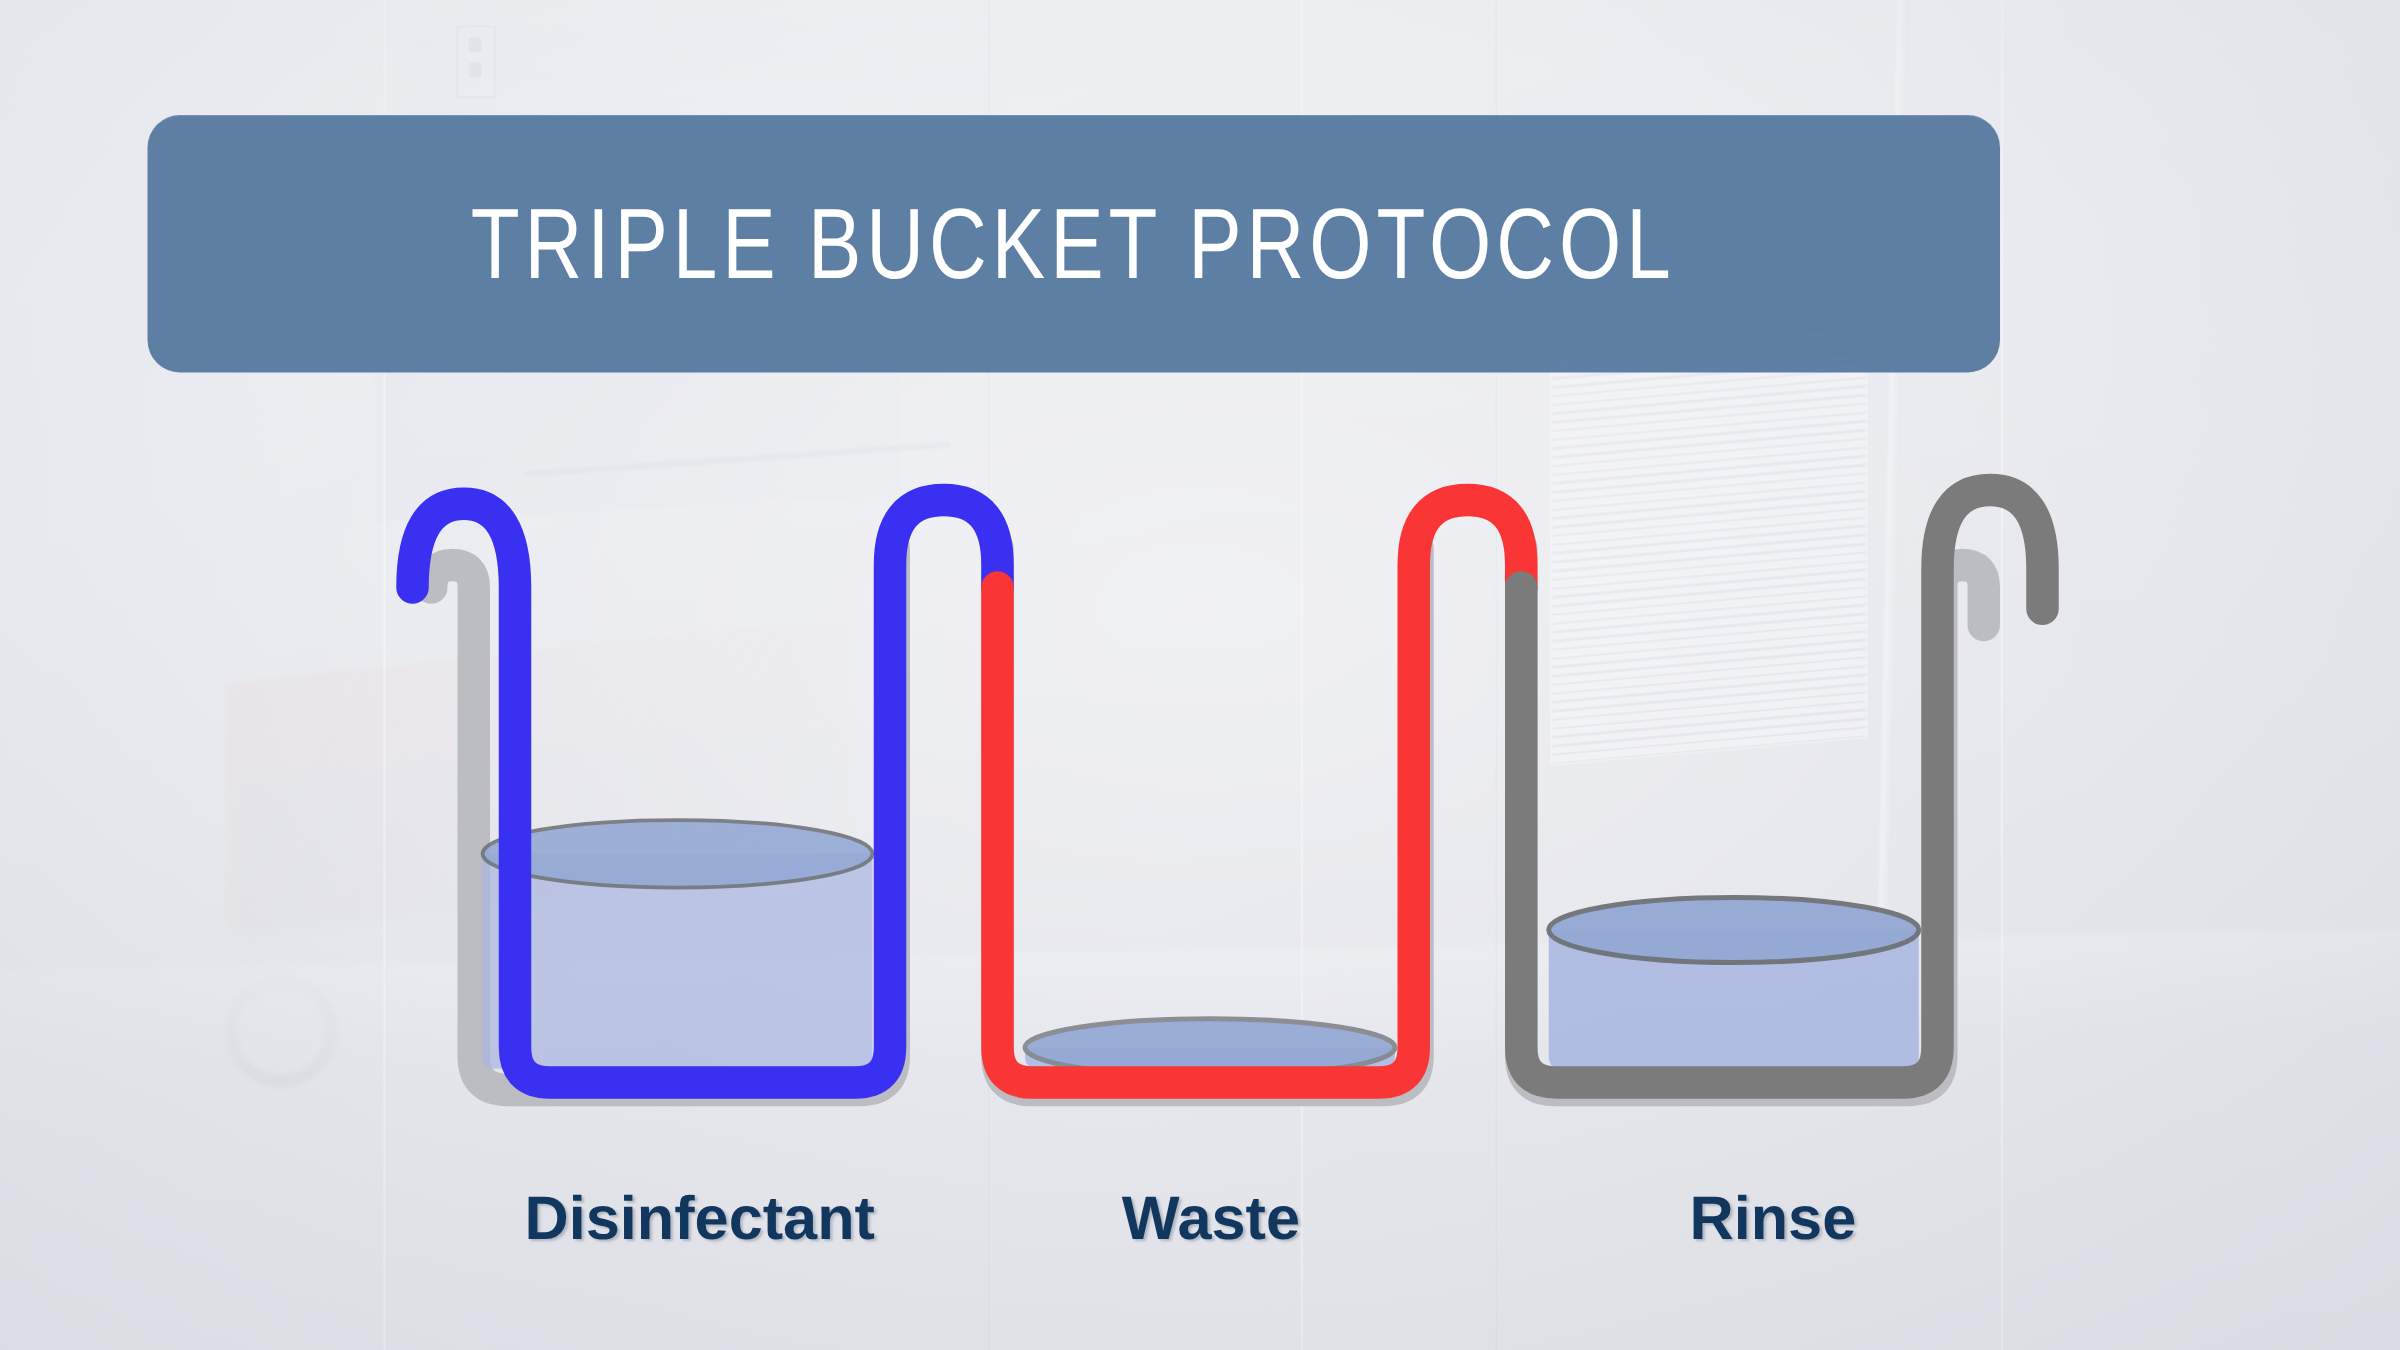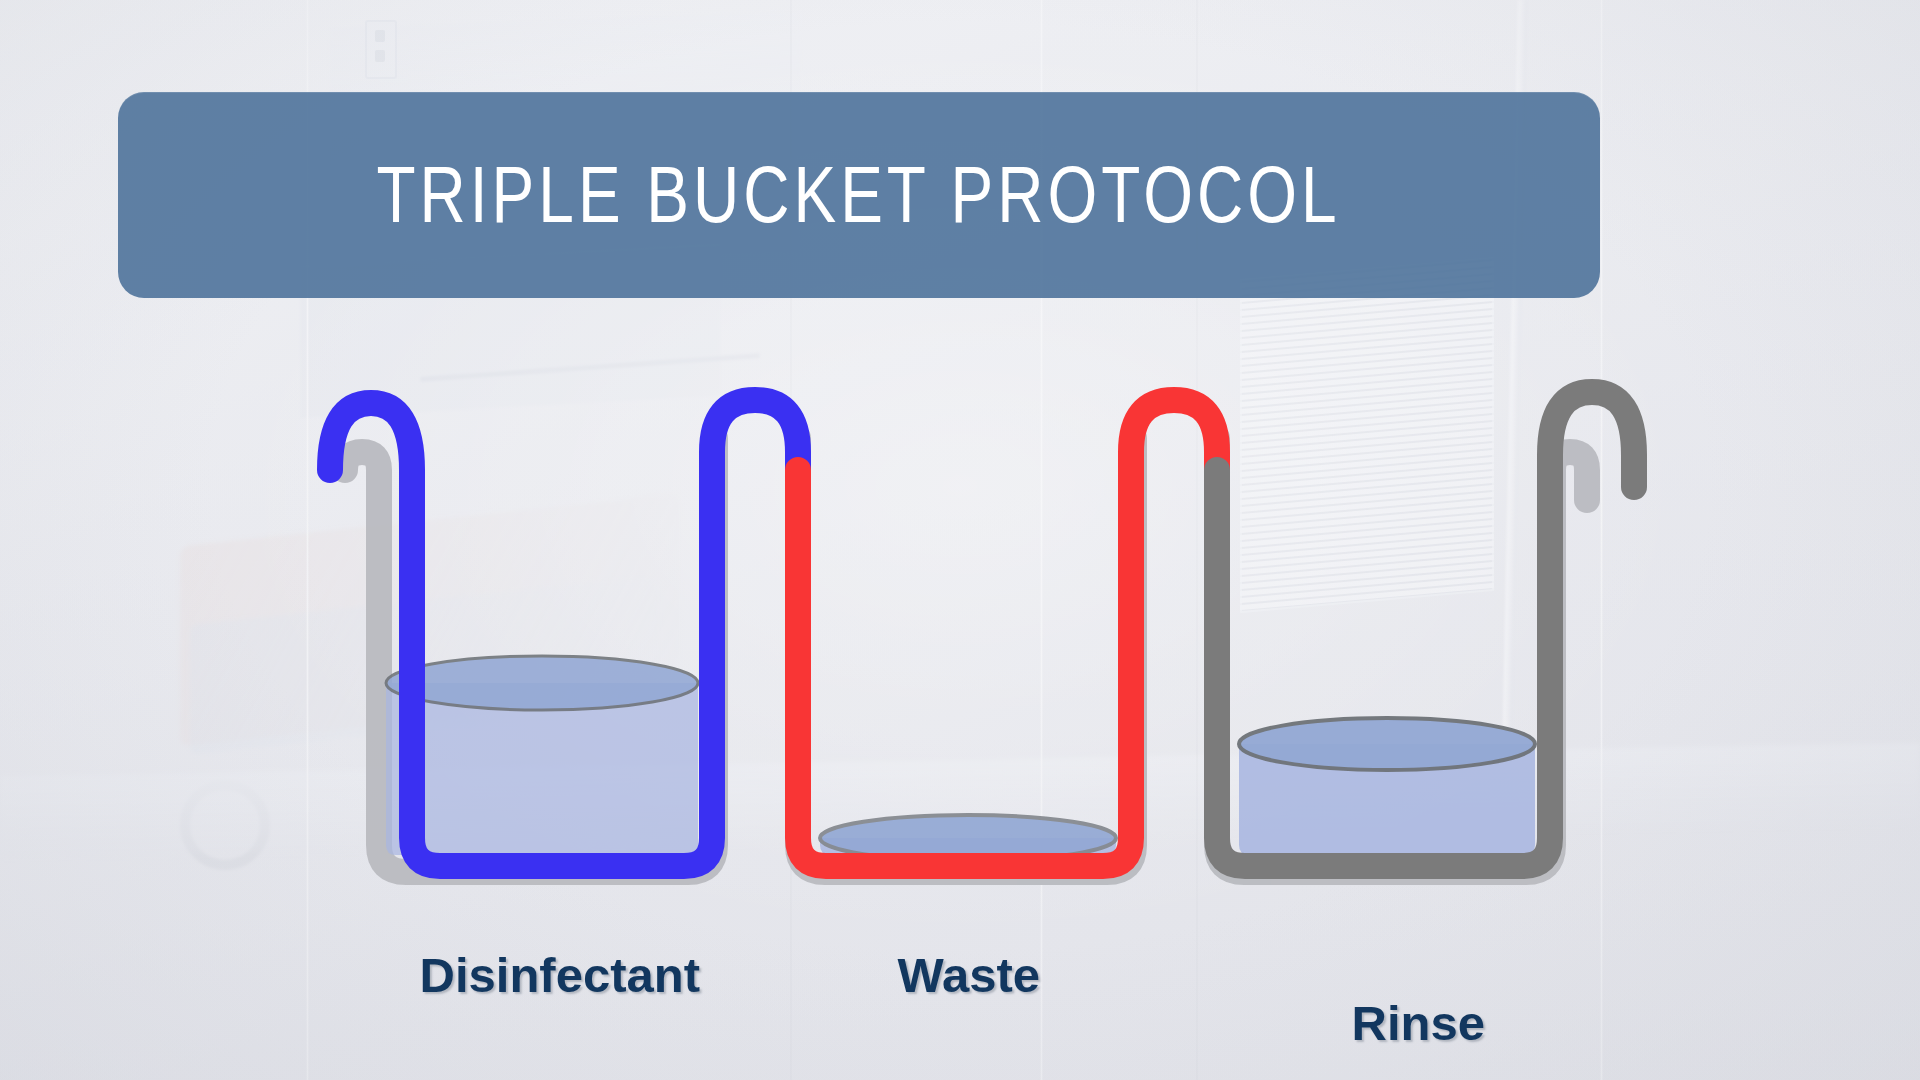--- a/index.html
+++ b/index.html
@@ -121,21 +121,21 @@
     position:absolute;top:947px;
     color:#12375f;
     font-size:49px;font-weight:700;
     text-align:right;
     text-shadow:2px 2px 2px rgba(120,128,142,.45);
     white-space:nowrap;
     font-family:"Liberation Sans","DejaVu Sans",sans-serif;
   }
   #label-0{left:330px;width:370px;}
   #label-1{left:770px;width:270px;}
-  #label-2{left:1215px;width:270px;margin-top:48px;}
+  #label-2{left:1215px;width:270px;}
 </style>
 </head>
 <body>
 
 <div id="bg">
   <div class="base"></div>
   <div class="panelB"></div>
   <div class="panelA"></div>
   <div class="outlet"></div>
   <div class="rail"></div>

